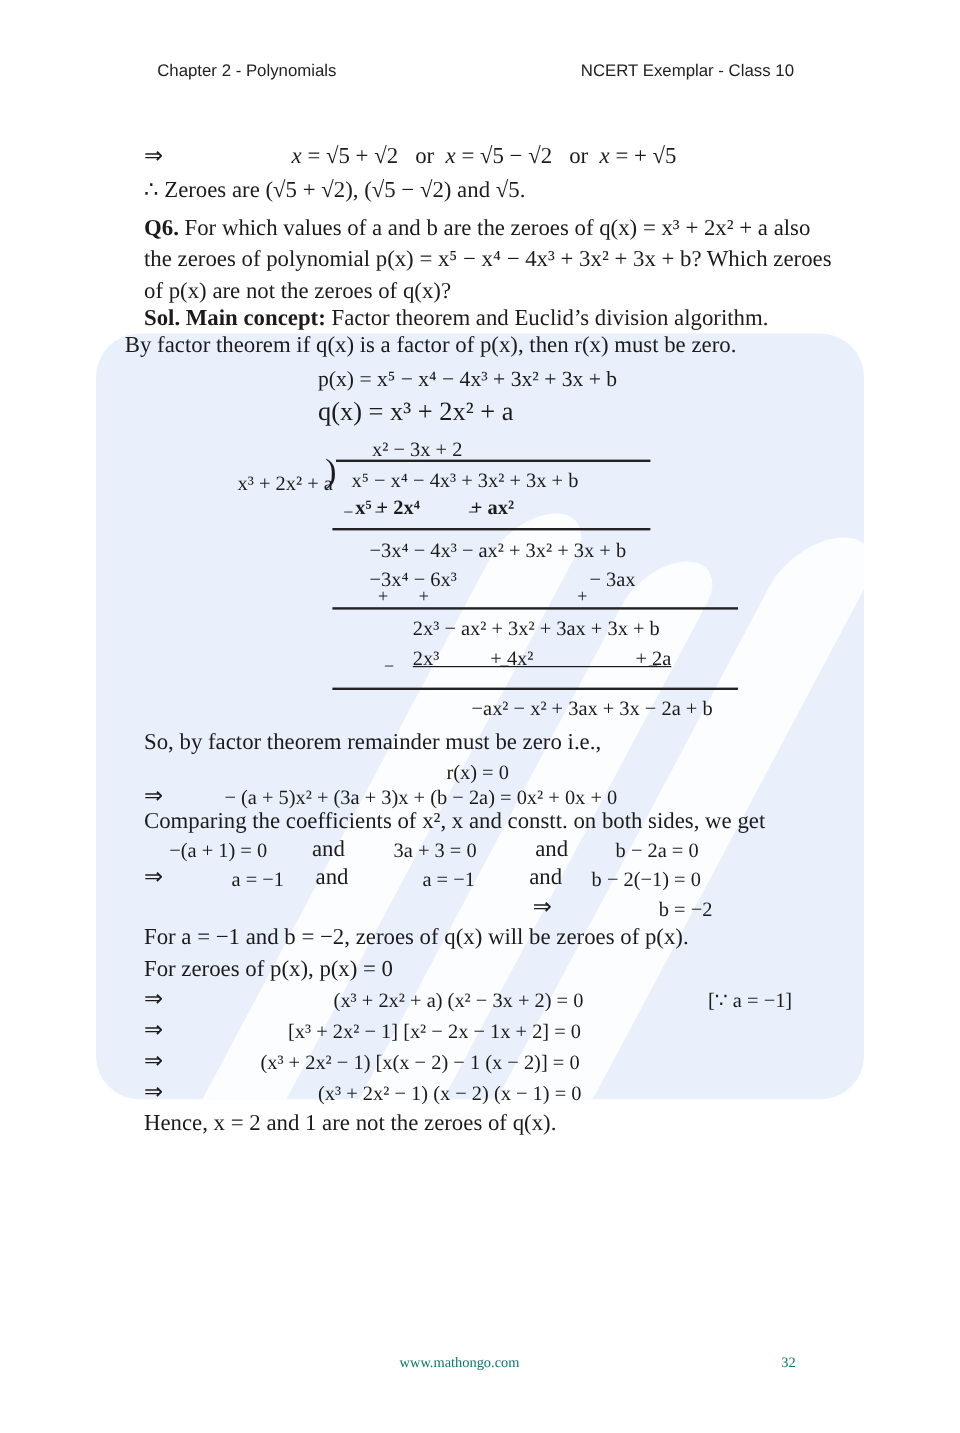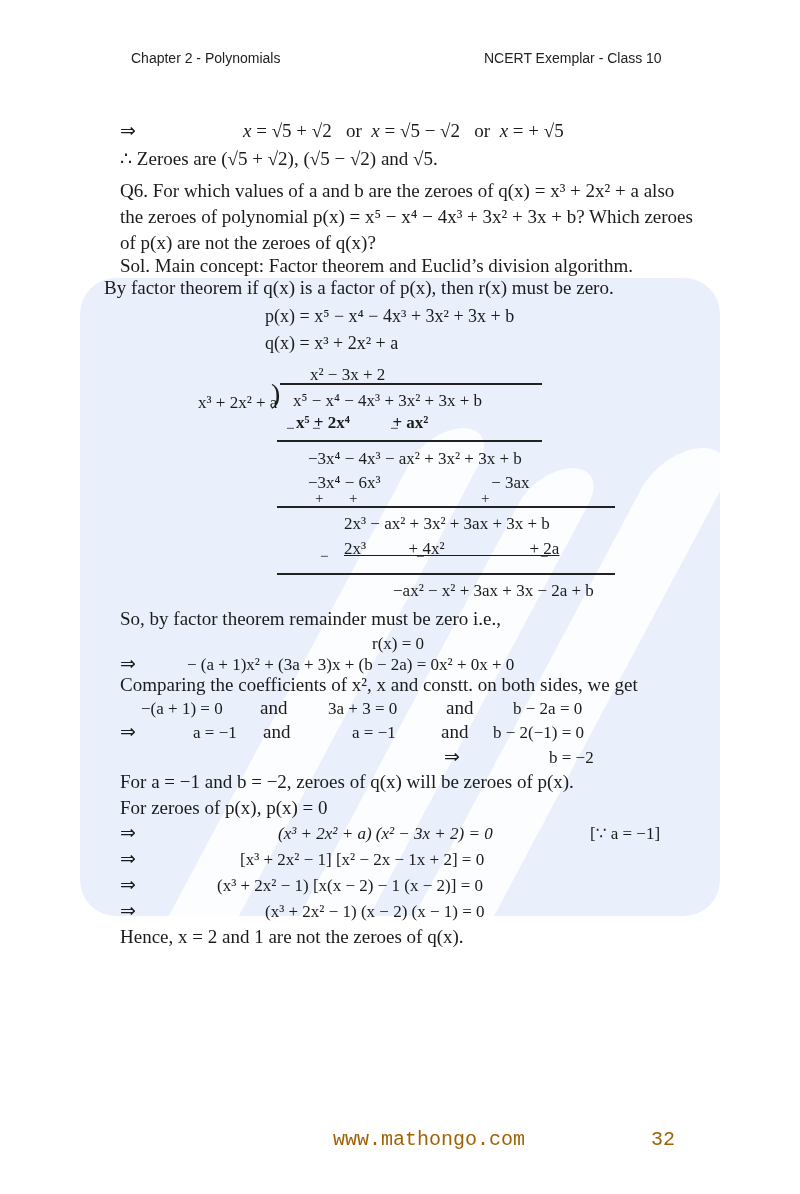--- a/index.html
+++ b/index.html
@@ -3,36 +3,36 @@
 <meta charset="utf-8">
 <style>
   html, body { margin: 0; padding: 0; }
   body {
     width: 800px; height: 1194px; position: relative; overflow: hidden;
     background: #ffffff;
     font-family: "DejaVu Serif", "Liberation Serif", serif;
     color: #1a1a1a;
   }
   .hdr { position: absolute; top: 50px; font-family: "Liberation Sans", sans-serif; font-size: 14px; color: #222; }
-  .ftr { position: absolute; top: 1128px; font-family: Liberation Mono, monospace; font-size: 20px; color: #a16207; }
+  .ftr { position: absolute; top: 1128px; font-family: Liberation Serif, serif; font-size: 12px; color: #0f766e; }
   .wm {
     position: absolute; left: 80px; top: 278px; width: 640px; height: 638px;
     background: #e9f0fb; border-radius: 36px; overflow: hidden;
   }
   .wm .stripe {
     position: absolute; background: #ffffff; border-radius: 40px; opacity: 0.85;
     transform: skewX(-28deg);
   }
   .t {
     position: absolute; white-space: nowrap; font-family: "Liberation Serif", serif;
     font-size: 19px; line-height: 22px; color: #1b1b1b;
   }
   .m { font-family: "Liberation Serif", serif; font-size: 17px; }
   i { font-style: italic; }
-  b { font-weight: normal; margin-top: 33px; }
+  b { font-weight: bold; margin-top: 33px; }
   .rule { position: absolute; height: 1.5px; background: #222; }
   .sign { position: absolute; font-family: "Liberation Serif", serif; font-size: 15px; }
   .paren-div { position: absolute; font-size: 28px; font-family: "Liberation Serif", serif; }
 </style>
 </head>
 <body>
 
 <div class="hdr" style="left:131px;">Chapter 2 - Polynomials</div>
 <div class="hdr" style="left:484px;">NCERT Exemplar - Class 10</div>
 
@@ -57,21 +57,21 @@
 </div>
 <div class="t" style="left:120px; top:206px;">the zeroes of polynomial p(x) = x⁵ − x⁴ − 4x³ + 3x² + 3x + b? Which zeroes</div>
 <div class="t" style="left:120px; top:232px;">of p(x) are not the zeroes of q(x)?</div>
 
 <div class="t" style="left:120px; top:255px;">
   <b>Sol. Main concept:</b> <span>Factor theorem and Euclid’s division algorithm.</span>
 </div>
 <div class="t" style="left:104px; top:277px;">By factor theorem if q(x) is a factor of p(x), then r(x) must be zero.</div>
 
 <div class="t m" style="left:265px; top:305px; font-size:18px;">p(x) = x⁵ − x⁴ − 4x³ + 3x² + 3x + b</div>
-<div class="t m" style="left:265px; top:332px; font-size:18px;">q(x) = x³ + 2x² + a</div>
+<div class="t m" style="left:265px; top:332px; font-size:22px;">q(x) = x³ + 2x² + a</div>
 
 <div class="t m" style="left:310px; top:364px;">x² − 3x + 2</div>
 <div class="rule" style="left:280px; top:383px; width:262px;"></div>
 <div class="t m" style="left:185px; top:392px;margin-left:13px;">x³ + 2x² + a</div>
 <div class="paren-div" style="left:271px; top:378px;">)</div>
 <div class="t m" style="left:293px; top:390px;">x⁵ − x⁴ − 4x³ + 3x² + 3x + b</div>
 <div class="t m" style="left:296px; top:412px; white-space:pre;font-weight:bold;">x⁵ + 2x⁴          + ax²</div>
 <div class="sign" style="left:286px; top:420px;">−</div>
 <div class="sign" style="left:312px; top:420px;">−</div>
 <div class="sign" style="left:390px; top:420px;">−</div>
@@ -88,21 +88,21 @@
 <div class="t m" style="left:344px; top:538px; white-space:pre;text-decoration:underline;">2x³          + 4x²                    + 2a</div>
 <div class="sign" style="left:320px; top:548px;">−</div>
 <div class="sign" style="left:416px; top:548px;">−</div>
 <div class="sign" style="left:540px; top:548px;">−</div>
 <div class="rule" style="left:277px; top:573px; width:338px;"></div>
 <div class="t m" style="left:393px; top:580px;">−ax² − x² + 3ax + 3x − 2a + b</div>
 
 <div class="t" style="left:120px; top:608px;">So, by factor theorem remainder must be zero i.e.,</div>
 <div class="t m" style="left:372px; top:633px;">r(x) = 0</div>
 <div class="t" style="left:120px; top:653px;">⇒</div>
-<div class="t m" style="left:187px; top:654px;">− (a + 1)x² + (3a + 3)x + (b − 2a) = 0x² + 0x + 0</div>
+<div class="t m" style="left:187px; top:654px;">− (a + 5)x² + (3a + 3)x + (b − 2a) = 0x² + 0x + 0</div>
 <div class="t" style="left:120px; top:674px;">Comparing the coefficients of x², x and constt. on both sides, we get</div>
 
 <div class="t m" style="left:141px; top:698px;">−(a + 1) = 0</div>
 <div class="t" style="left:260px; top:697px;">and</div>
 <div class="t m" style="left:328px; top:698px;">3a + 3 = 0</div>
 <div class="t" style="left:446px; top:697px;">and</div>
 <div class="t m" style="left:513px; top:698px;">b − 2a = 0</div>
 
 <div class="t" style="left:120px; top:721px;">⇒</div>
 <div class="t m" style="left:193px; top:722px;">a = −1</div>
@@ -110,21 +110,21 @@
 <div class="t m" style="left:352px; top:722px;">a = −1</div>
 <div class="t" style="left:441px; top:721px;">and</div>
 <div class="t m" style="left:493px; top:722px;">b − 2(−1) = 0</div>
 <div class="t" style="left:444px; top:746px;">⇒</div>
 <div class="t m" style="left:549px; top:747px;">b = −2</div>
 
 <div class="t" style="left:120px; top:771px;">For a = −1 and b = −2, zeroes of q(x) will be zeroes of p(x).</div>
 <div class="t" style="left:120px; top:797px;">For zeroes of p(x), p(x) = 0</div>
 
 <div class="t" style="left:120px; top:822px;">⇒</div>
-<div class="t m" style="left:278px; top:823px;font-style:italic;">(x³ + 2x² + a) (x² − 3x + 2) = 0</div>
+<div class="t m" style="left:278px; top:823px;">(x³ + 2x² + a) (x² − 3x + 2) = 0</div>
 <div class="t m" style="left:590px; top:823px;">[∵   a = −1]</div>
 
 <div class="t" style="left:120px; top:848px;">⇒</div>
 <div class="t m" style="left:240px; top:849px;">[x³ + 2x² − 1] [x² − 2x − 1x + 2] = 0</div>
 
 <div class="t" style="left:120px; top:874px;">⇒</div>
 <div class="t m" style="left:217px; top:875px;">(x³ + 2x² − 1) [x(x − 2) − 1 (x − 2)] = 0</div>
 
 <div class="t" style="left:120px; top:900px;">⇒</div>
 <div class="t m" style="left:265px; top:901px;">(x³ + 2x² − 1) (x − 2) (x − 1) = 0</div>

